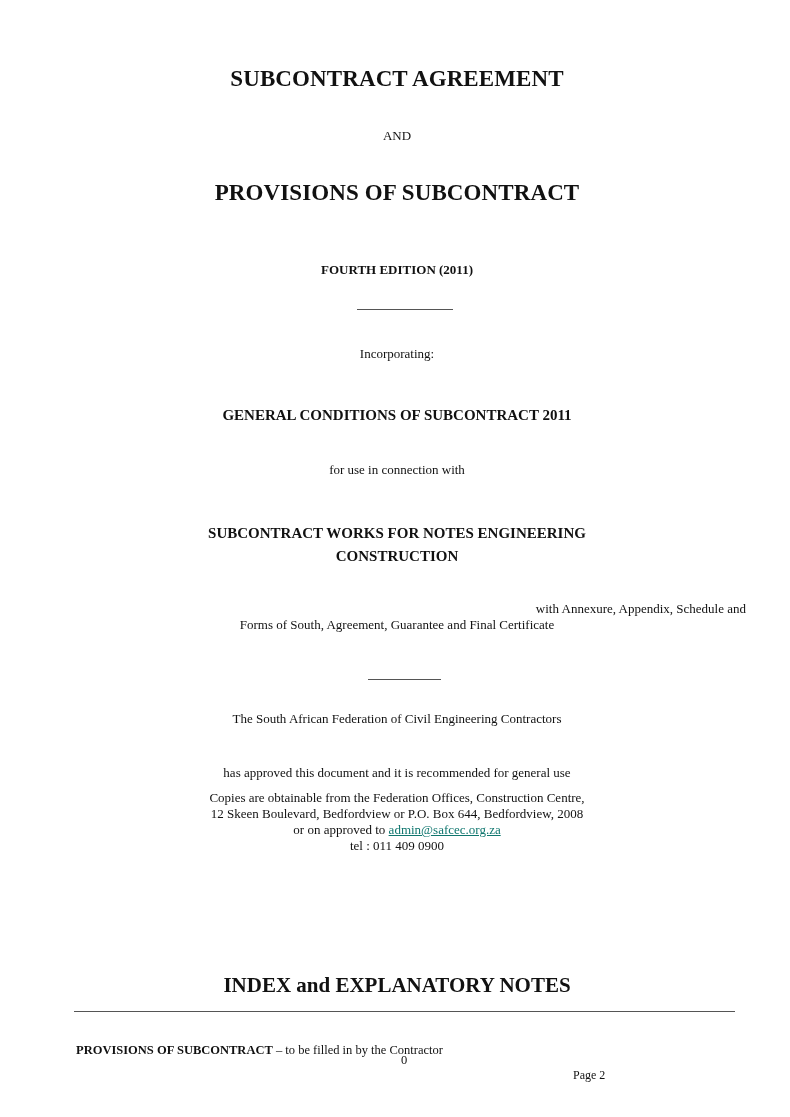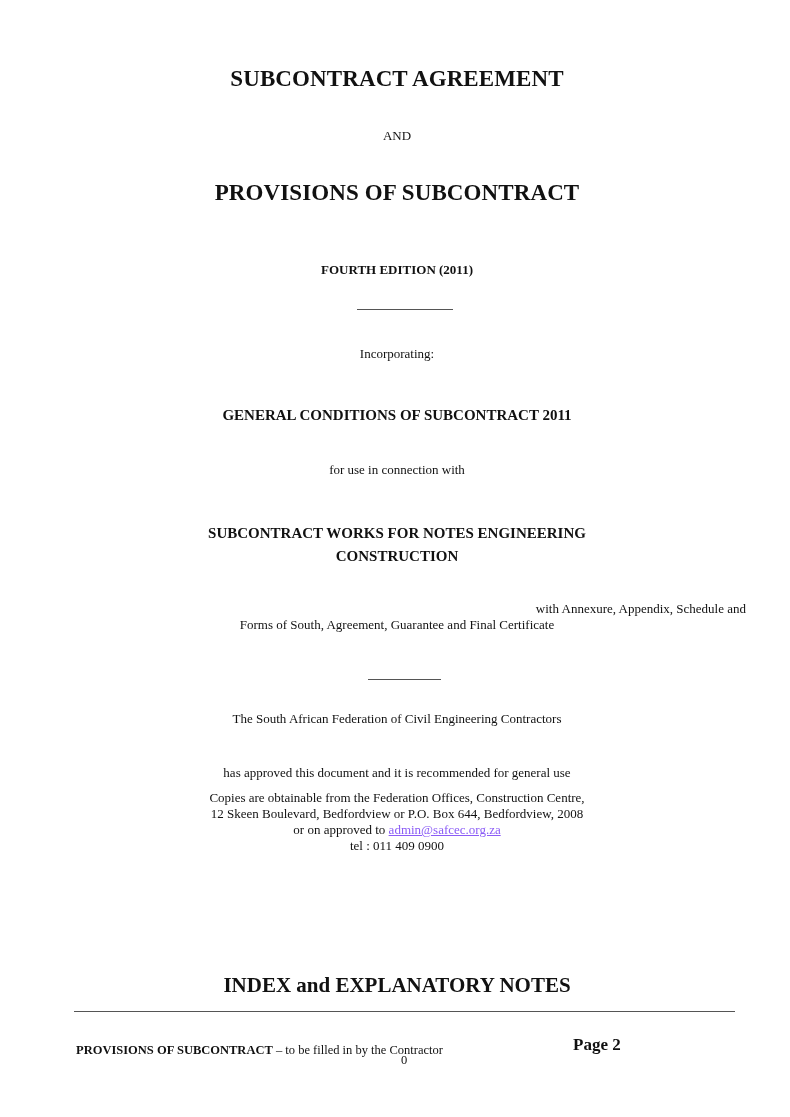--- a/index.html
+++ b/index.html
@@ -39,40 +39,40 @@
     .body-text {
       font-size: 13px;
       line-height: 16px;
     }
     .rule {
       position: absolute;
       height: 1px;
       background: #555555;
     }
     .link {
-      color: #8b5cf6;
+      color: #0f766e;
       text-decoration: underline;
     }
     .footer-left {
       position: absolute;
       left: 76px;
       top: 1035px;
       font-size: 12.5px;
       white-space: nowrap;
       margin-top: 8px;
     }
     .footer-left b {
       font-weight: bold;
     }
     .footer-page {
       position: absolute;
       left: 573px;
-      top: 1035px;
-      font-size: 17px;
-      font-weight: bold;
+      top: 1068px;
+      font-size: 12px;
+      font-weight: normal;
       white-space: nowrap;
     }
     .footer-num {
       position: absolute;
       left: 0;
       width: 808px;
       text-align: center;
       top: 1053px;
       font-size: 12.5px;
     }

